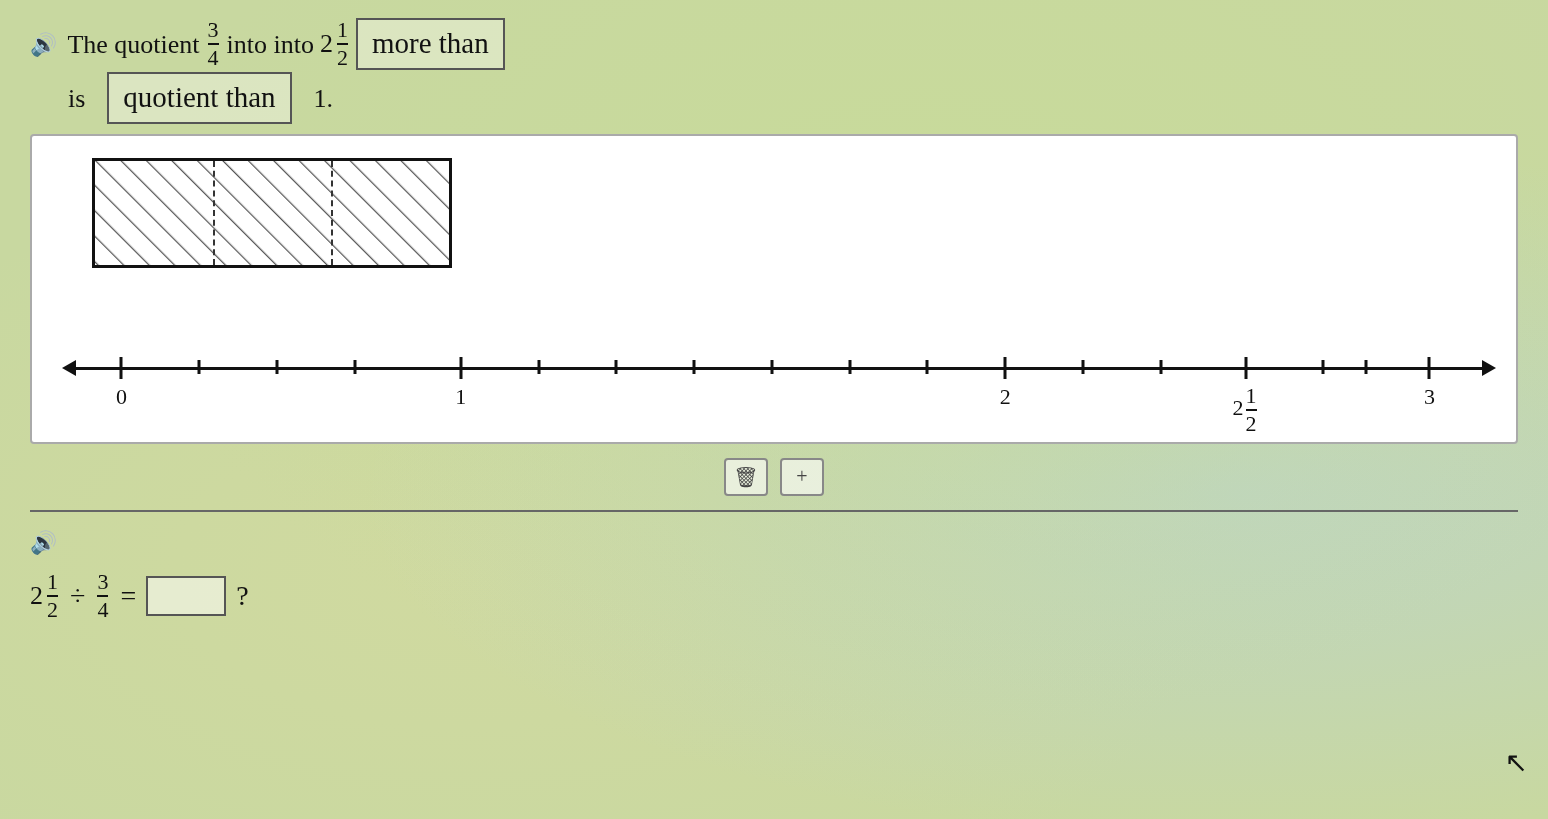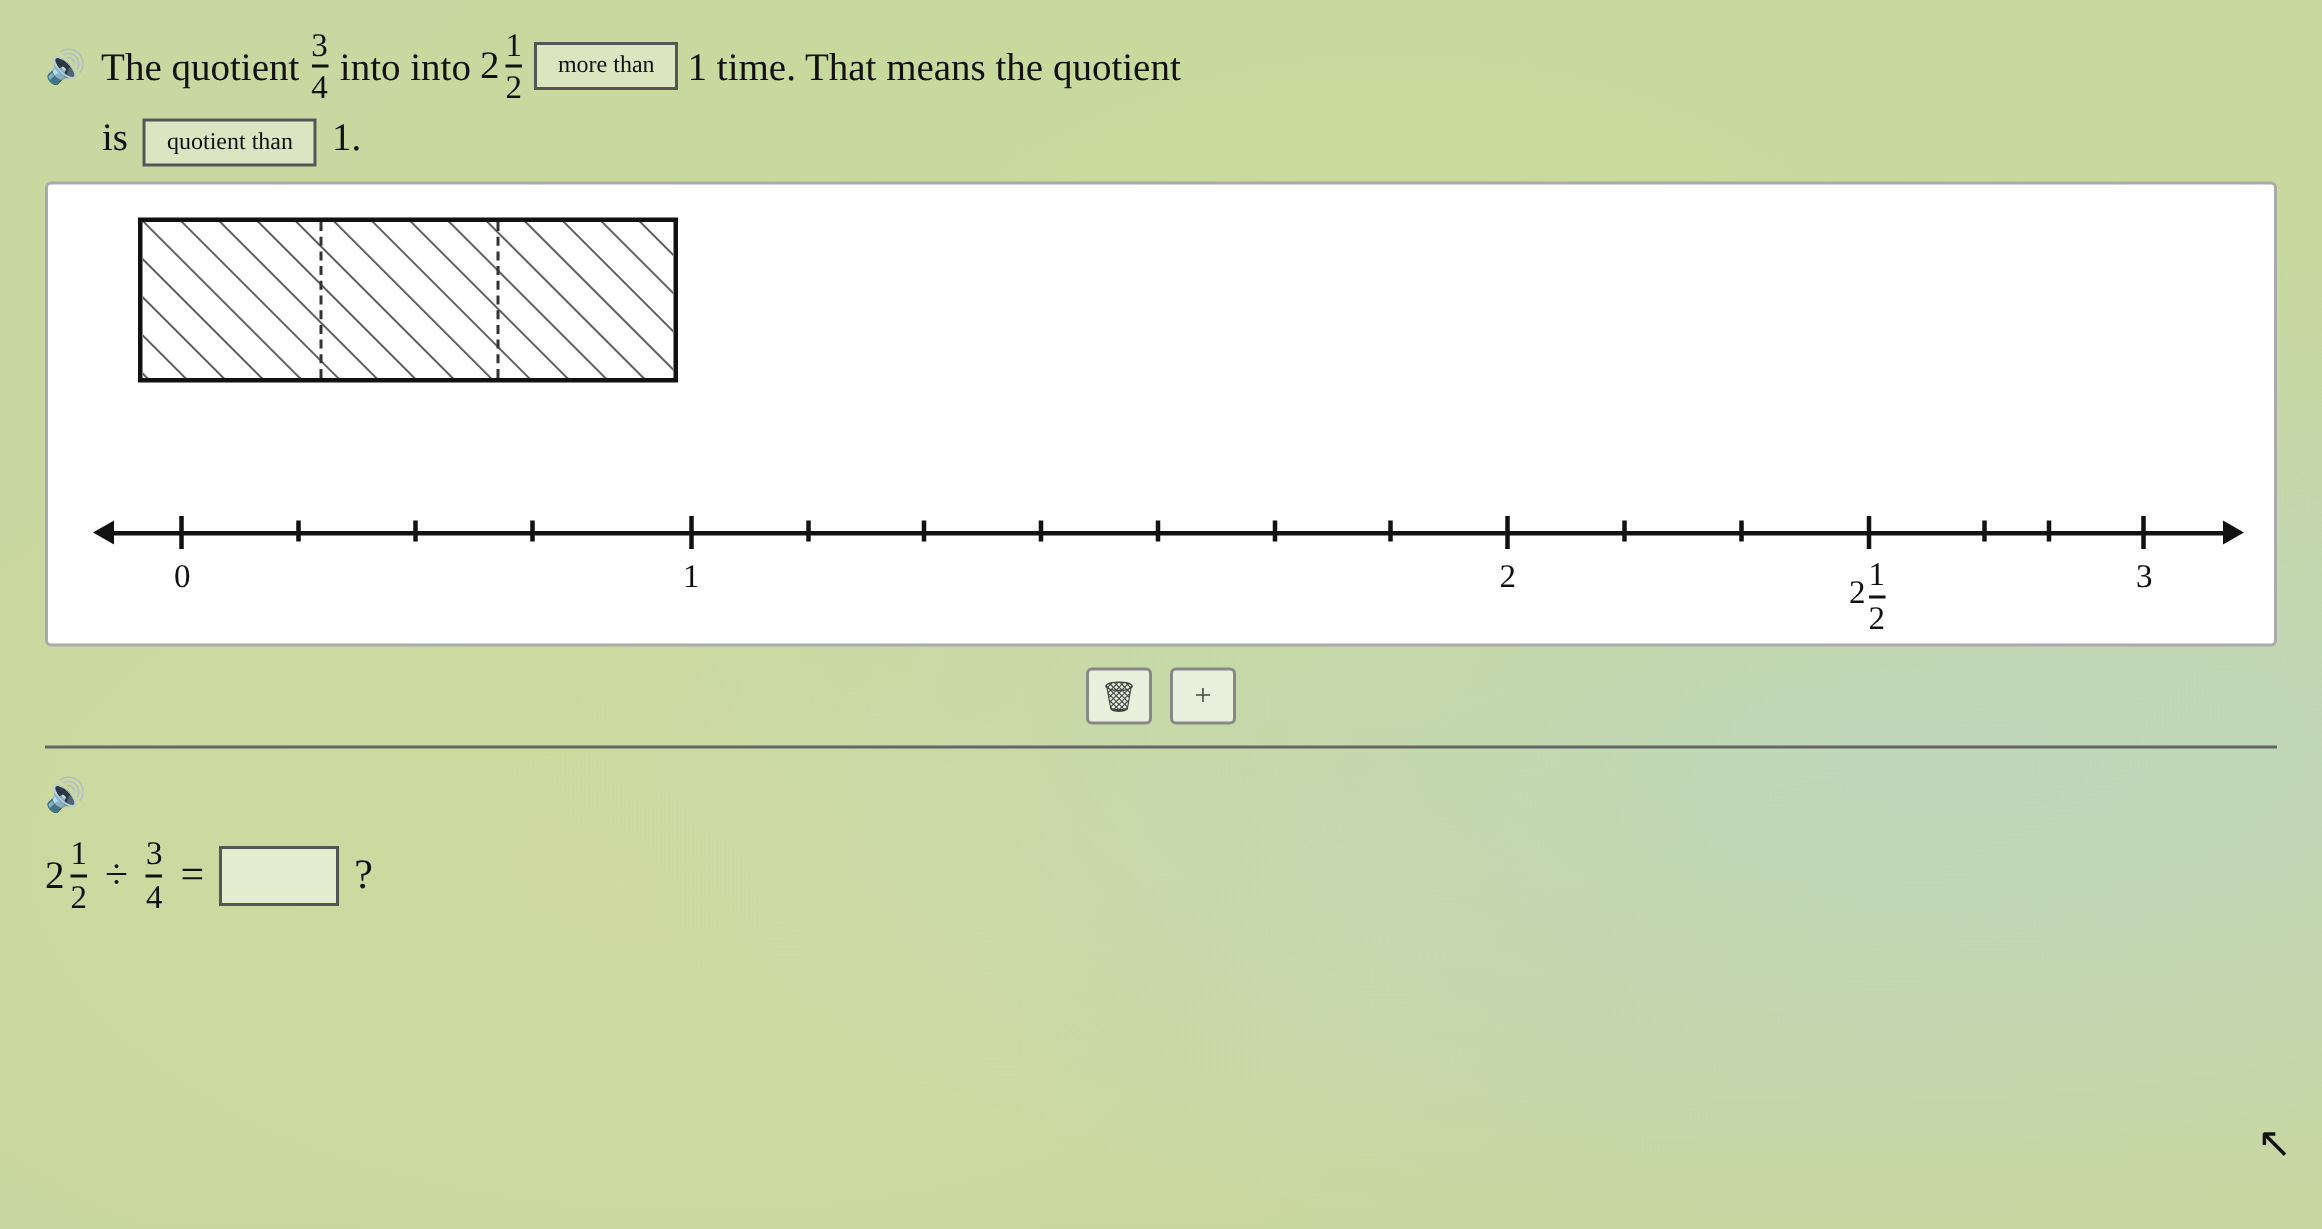--- a/index.html
+++ b/index.html
@@ -85,28 +85,28 @@
       font-size: 26px;
       line-height: 1;
       align-self: center;
     }
 
     .highlight-box {
       display: inline-block;
       border: 2.5px solid #555;
       padding: 2px 14px;
       background: rgba(255,255,255,0.35);
-      font-size: 16px;
+      font-size: 29px;
       color: #111;
     }
 
     .second-line {
       display: flex;
-      align-items: flex-end;
-      gap: 10px;
+      align-items: center;
+      gap: 22px;
       margin-top: 2px;
       margin-left: 38px;
     }
 
     
     .number-line-container {
       background: white;
       border: 2px solid #aaa;
       border-radius: 4px;
       margin: 10px 0 8px 0;
@@ -296,21 +296,20 @@
       </span>
       <span>into into</span>
       <span class="mixed-num">
         <span class="whole">2</span>
         <span class="fraction">
           <span class="numer">1</span>
           <span class="denom">2</span>
         </span>
       </span>
       <span class="highlight-box">more than</span>
-      <span>1 time. That means the quotient</span>
     </div>
     <div class="second-line">
       <span>is</span>
       <span class="highlight-box">quotient than</span>
       <span>1.</span>
     </div>
   </div>
 
   <div class="number-line-container">
 

